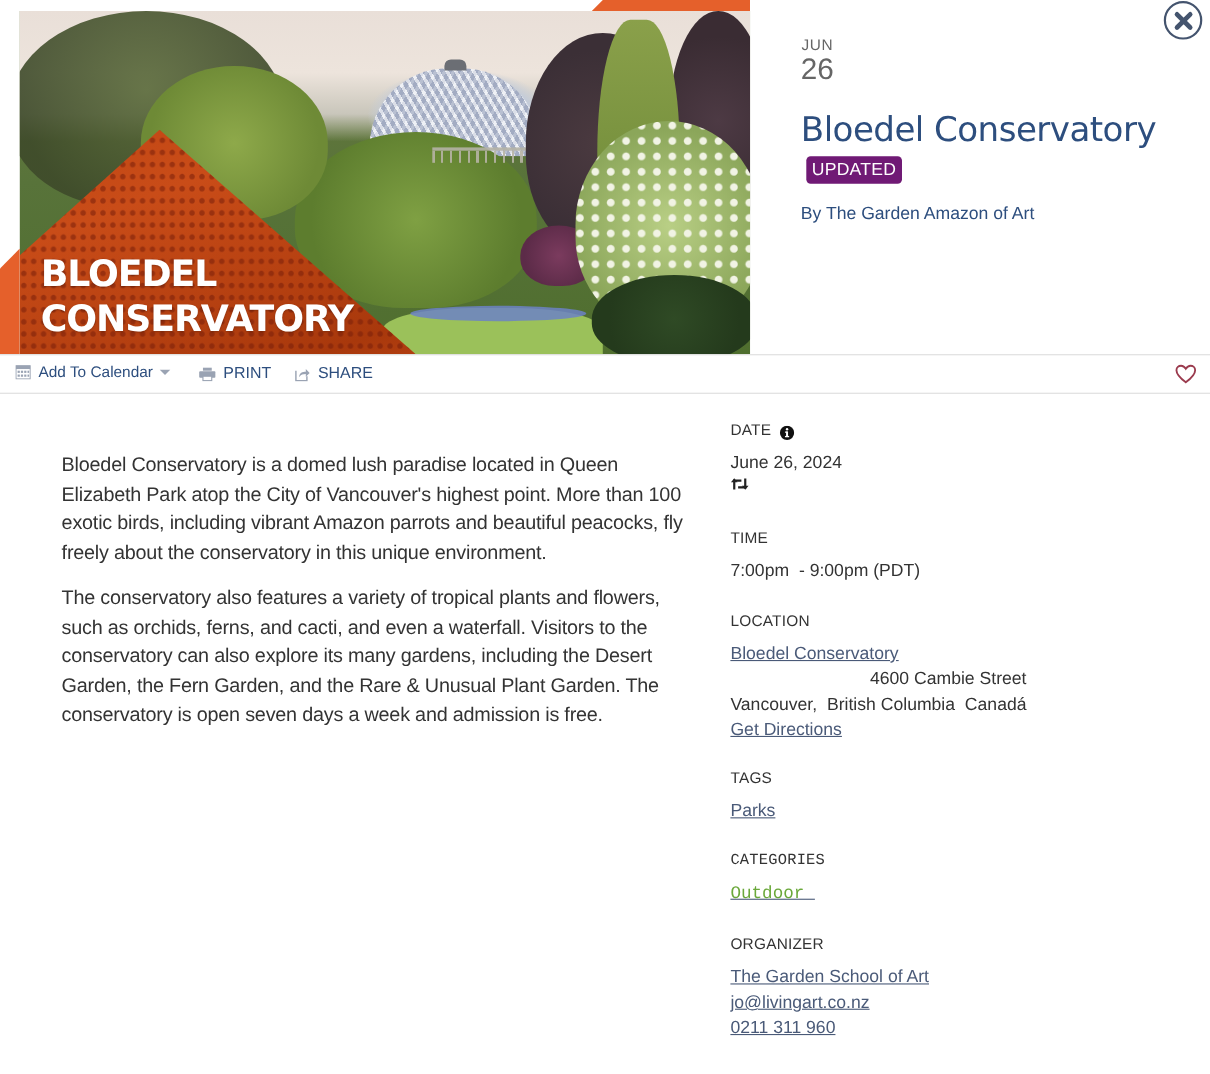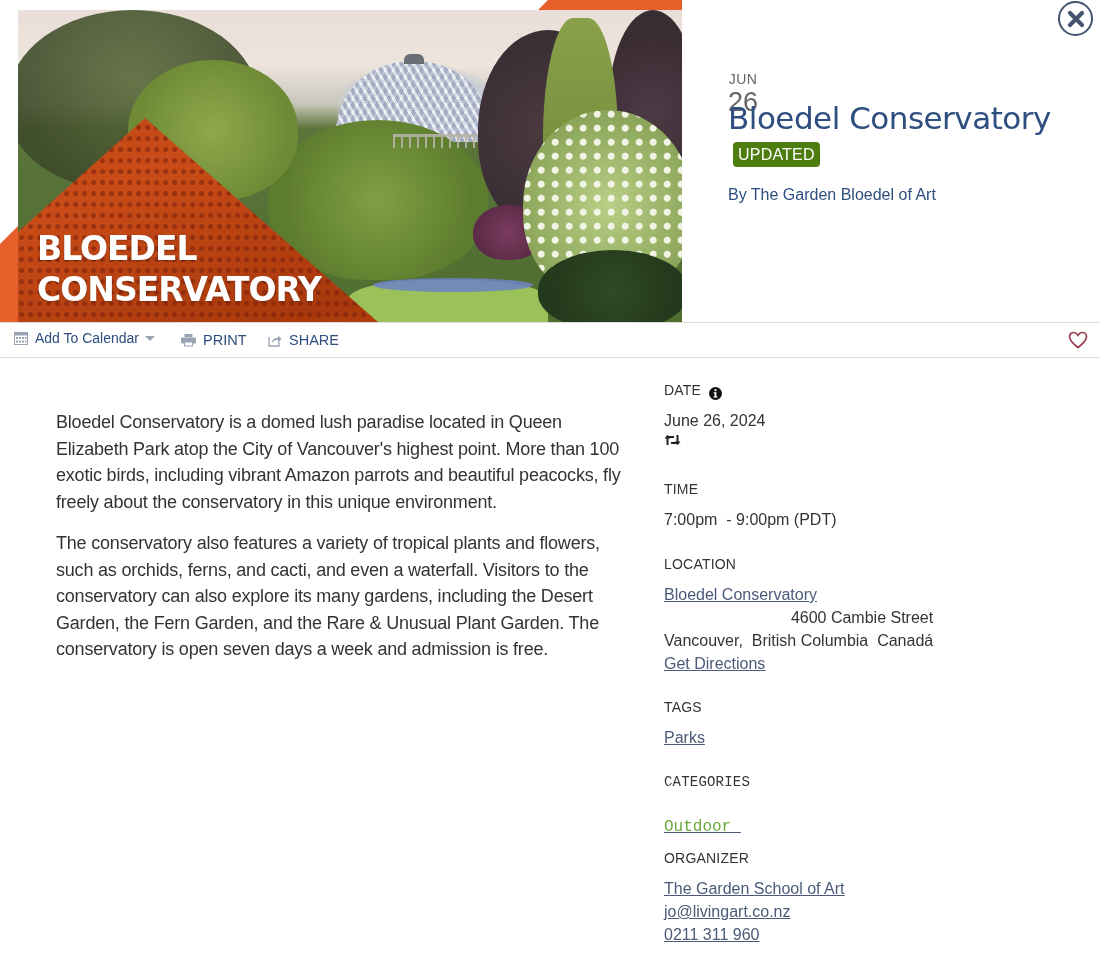--- a/index.html
+++ b/index.html
@@ -61,30 +61,30 @@
   }
   .hero-title {
     position: absolute; left: 37px; top: 228px;
     color: #ffffff; font-family: "DejaVu Sans", sans-serif; font-weight: bold;
     font-size: 33px; line-height: 41px; letter-spacing: -1px;
     text-shadow: 0 1px 2px rgba(0,0,0,.25);
   }
 
   
   .date-block { position: absolute; left: 728px; top: 32px; text-align: center; color: #666; }
-  .date-month { font-size: 14px; line-height: 17px; letter-spacing: .5px; margin-top: 39px; }
+  .date-month { font-size: 14px; line-height: 17px; letter-spacing: .5px; }
   .date-day { font-size: 27px; line-height: 28px; font-weight: normal; }
   .event-title {
     position: absolute; left: 728px; top: 98px;
     font-family: "DejaVu Sans", sans-serif; font-size: 31px; line-height: 40px;
     color: #2d4e7e; letter-spacing: -0.5px;
   }
   .badge {
     position: absolute; left: 733px; top: 142px;
-    background: #4d7c0f; color: #fff; font-size: 16px; line-height: 25px;
+    background: #701a75; color: #fff; font-size: 16px; line-height: 25px;
     padding: 0 5px; border-radius: 4px; letter-spacing: .2px;
   }
   .byline { position: absolute; left: 728px; top: 184px; font-size: 16px; line-height: 22px; color: #2d4e7e; }
   .close-btn {
     position: absolute; left: 1058px; top: 1px; width: 35px; height: 35px;
     border: 2.5px solid #44546e; border-radius: 50%; display:flex; align-items:center; justify-content:center; cursor: pointer;
   }
 
   
   .toolbar {
@@ -141,21 +141,21 @@
     <div>CONSERVATORY</div>
   </div>
 </div>
 
 <div class="date-block">
   <div class="date-month">JUN</div>
   <div class="date-day">26</div>
 </div>
 <div class="event-title">Bloedel Conservatory</div>
 <div class="badge">UPDATED</div>
-<div class="byline">By The Garden Bloedel of Art</div>
+<div class="byline">By The Garden Amazon of Art</div>
 
 <div class="close-btn">
   <svg width="18" height="18" viewBox="0 0 18 18">
     <path d="M3 3 L15 15 M15 3 L3 15" stroke="#44546e" stroke-width="4.2" stroke-linecap="round"></path>
   </svg>
 </div>
 
 <div class="toolbar">
   <div class="tb-item tb-cal">
     <svg width="14" height="14" viewBox="0 0 14 14">
@@ -244,21 +244,21 @@
     </div>
   </div>
 
   <div class="sec" style="top:317px;">
     <div class="d-label">TAGS</div>
     <a class="d-value d-link" style="margin-top:9px;">Parks</a>
   </div>
 
   <div class="sec" style="top:392px;font-family:Liberation Mono, monospace;">
     <div class="d-label">CATEGORIES</div>
-    <a class="d-value d-link green" style="margin-top:24px; white-space:pre;">Outdoor </a>
+    <a class="d-value d-link green" style="margin-top:9px; white-space:pre;">Outdoor </a>
   </div>
 
   <div class="sec" style="top:468px;">
     <div class="d-label">ORGANIZER</div>
     <div style="margin-top:9px;">
       <a class="d-value d-link">The Garden School of Art</a><br>
       <a class="d-value d-link">jo@livingart.co.nz</a><br>
       <a class="d-value d-link">0211 311 960</a>
     </div>
   </div>

